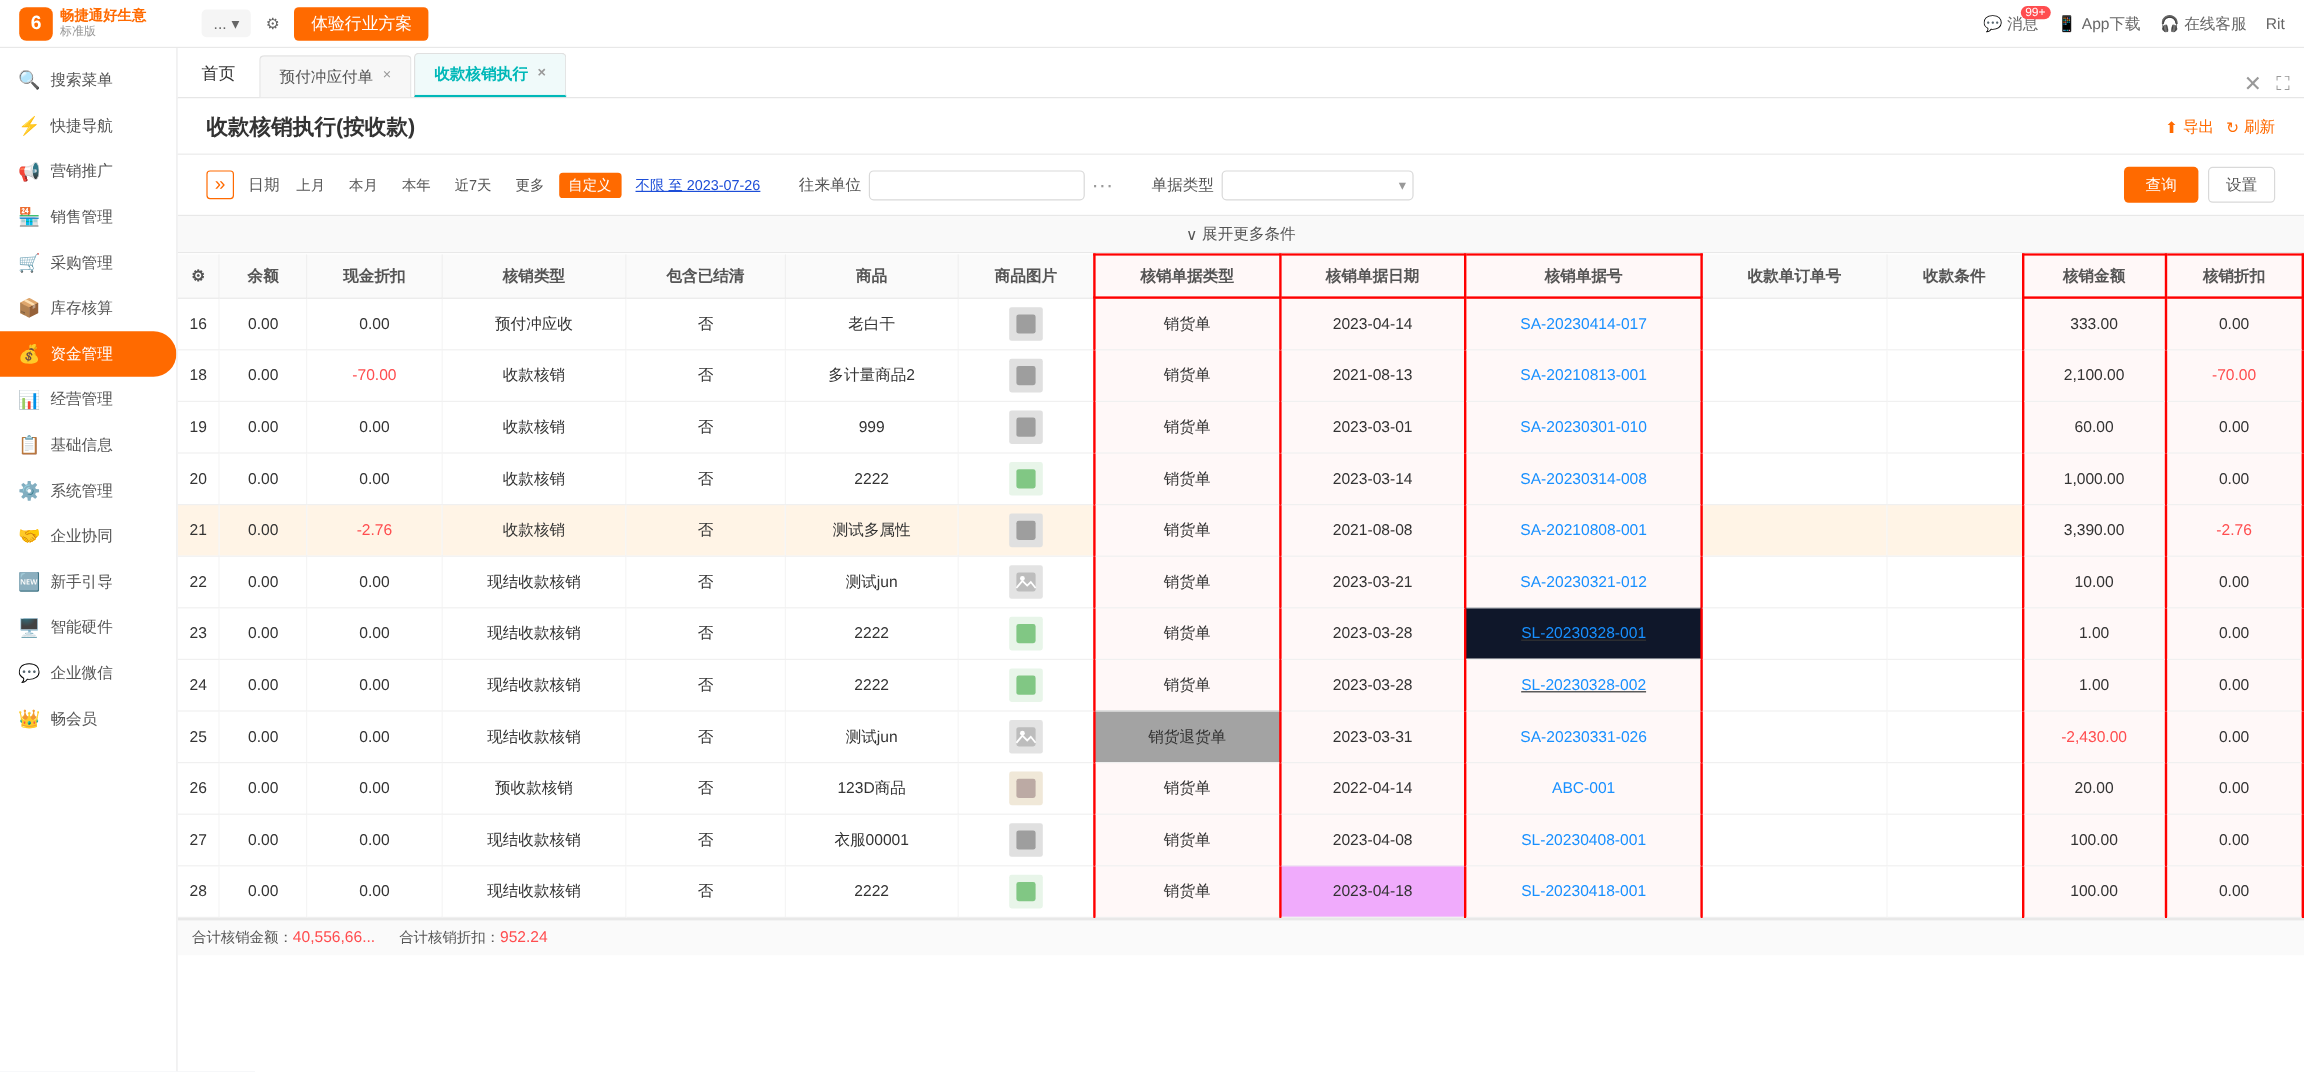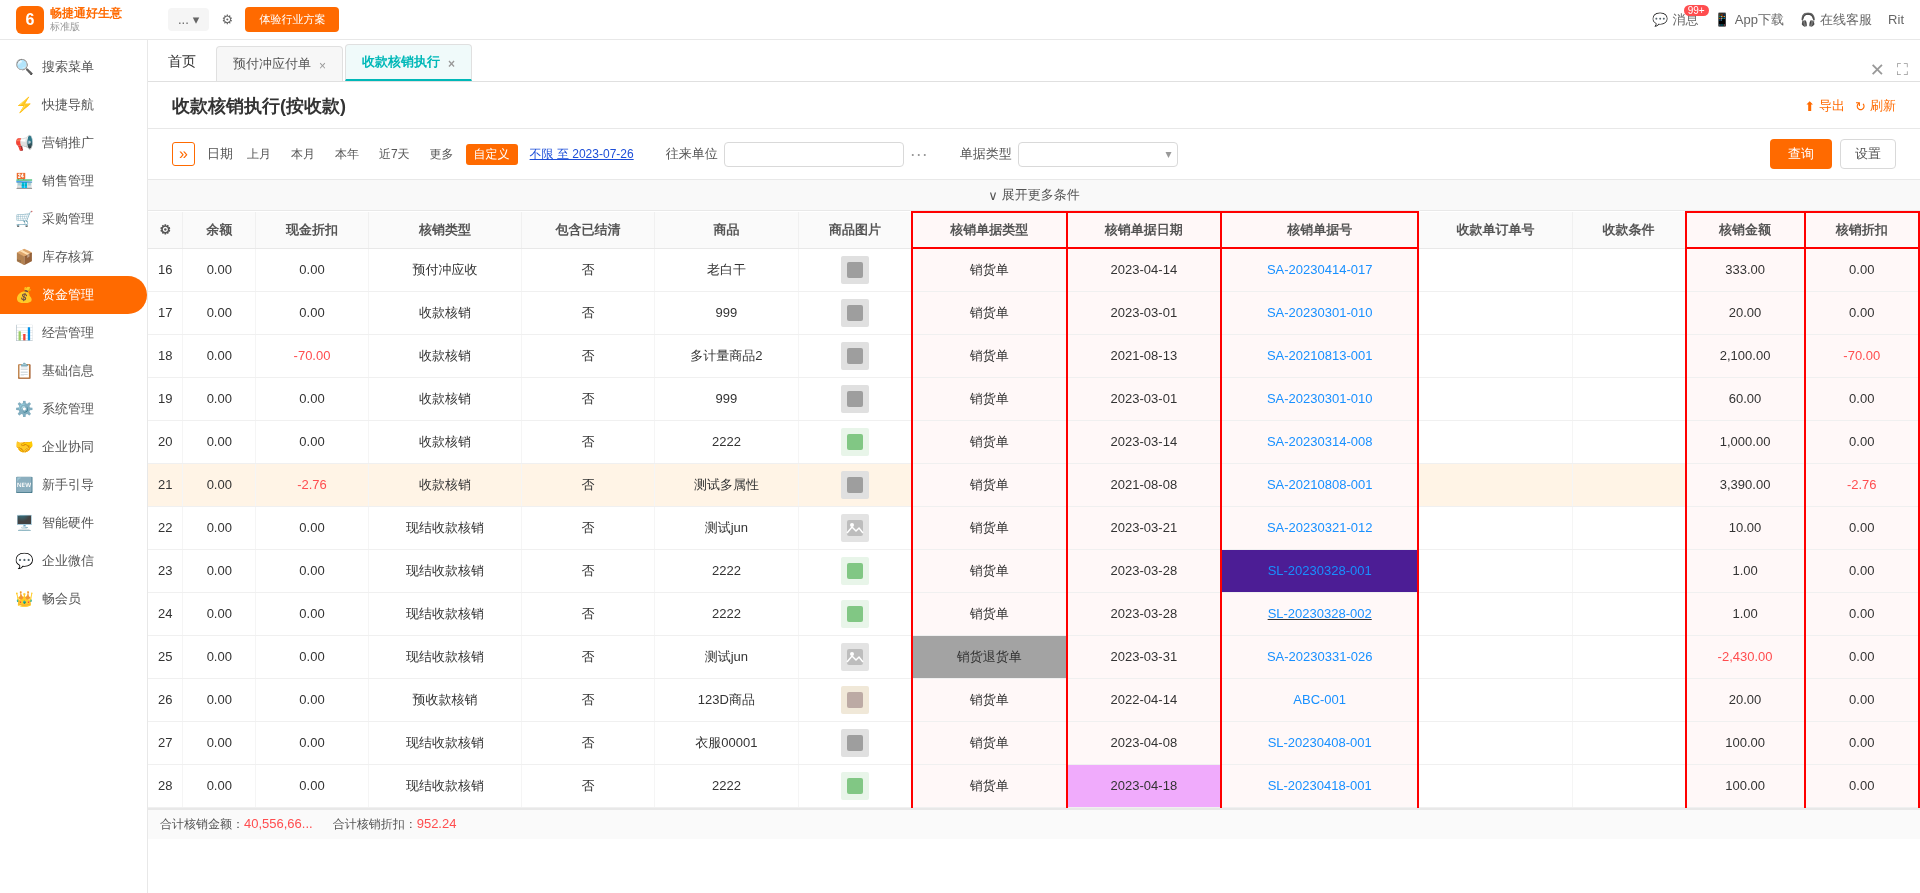--- a/index.html
+++ b/index.html
@@ -7,31 +7,31 @@
 
     
     .top-bar { height: 40px; background: #fff; display: flex; align-items: center; padding: 0 16px; border-bottom: 1px solid #e8e8e8; gap: 12px; }
     .logo-area { display: flex; align-items: center; gap: 6px; color: #ff6a00; font-weight: bold; font-size: 14px; min-width: 140px; }
     .logo-icon { width: 28px; height: 28px; background: #ff6a00; border-radius: 6px; display: flex; align-items: center; justify-content: center; color: #fff; font-size: 16px; }
     .logo-text { display: flex; flex-direction: column; line-height: 1.2; }
     .logo-text span:first-child { font-size: 12px; color: #ff6a00; font-weight: bold; }
     .logo-text span:last-child { font-size: 10px; color: #999; font-weight: normal; }
     .top-bar-center { flex: 1; display: flex; align-items: center; gap: 8px; }
     .company-selector { display: flex; align-items: center; gap: 4px; padding: 4px 10px; background: #f5f5f5; border-radius: 4px; cursor: pointer; color: #666; font-size: 12px; }
-    .trial-btn { background: #ff6a00; color: #fff; border: none; padding: 5px 14px; border-radius: 4px; cursor: pointer; font-size: 11px; }
+    .trial-btn { background: #ff6a00; color: #fff; border: none; padding: 5px 14px; border-radius: 4px; cursor: pointer; font-size: 14px; }
     .top-bar-right { display: flex; align-items: center; gap: 16px; color: #666; font-size: 13px; }
     .notif-badge { position: relative; display: inline-flex; align-items: center; gap: 4px; cursor: pointer; }
     .badge { background: #ff4d4f; color: #fff; border-radius: 10px; padding: 0 4px; font-size: 10px; position: absolute; top: -6px; right: -10px; }
     .top-right-item { display: flex; align-items: center; gap: 4px; cursor: pointer; color: #666; }
     .gear-icon { width: 20px; height: 20px; cursor: pointer; color: #666; display: flex; align-items: center; justify-content: center; }
 
     
     .tab-bar { height: 42px; background: #fff; display: flex; align-items: flex-end; padding: 0 0 0 0; border-bottom: 1px solid #e0e0e0; }
     .tab-home { padding: 8px 20px; color: #333; font-size: 14px; border-bottom: 2px solid transparent; cursor: pointer; }
-    .tab-item { display: flex; align-items: flex-end; gap: 6px; padding: 8px 16px; background: #f7f7f7; border: 1px solid #e0e0e0; border-bottom: none; margin-right: 2px; border-radius: 4px 4px 0 0; cursor: pointer; color: #555; font-size: 13px; }
+    .tab-item { display: flex; align-items: flex-start; gap: 6px; padding: 8px 16px; background: #f7f7f7; border: 1px solid #e0e0e0; border-bottom: none; margin-right: 2px; border-radius: 4px 4px 0 0; cursor: pointer; color: #555; font-size: 13px; }
     .tab-item.active { background: #f0fafa; border-bottom: 2px solid #00b8b8; color: #00b8b8; font-weight: bold; }
     .tab-close { color: #999; font-size: 12px; margin-left: 2px; cursor: pointer; }
     .tab-bar-right { flex: 1; display: flex; justify-content: flex-end; align-items: center; padding-right: 12px; gap: 12px; color: #999; font-size: 16px; }
 
     
     .content-area { flex: 1; display: flex; flex-direction: row; overflow: hidden; }
 
     
     .sidebar { width: 148px; background: #fff; border-right: 1px solid #e8e8e8; display: flex; flex-direction: column; padding-top: 8px; overflow-y: auto; }
     .sidebar-item { display: flex; align-items: center; gap: 8px; padding: 10px 16px; cursor: pointer; color: #555; font-size: 13px; }
@@ -301,40 +301,20 @@
                 </div></td>
               <td style="border-left: 2px solid rgb(255, 0, 0); border-right: 2px solid rgb(255, 0, 0); background: rgb(255, 248, 248);">销货单</td>
               <td style="border-left: 2px solid rgb(255, 0, 0); border-right: 2px solid rgb(255, 0, 0); background: rgb(255, 248, 248);">2023-04-14</td>
               <td style="border-left: 2px solid rgb(255, 0, 0); border-right: 2px solid rgb(255, 0, 0); background: rgb(255, 248, 248);"><a class="link-text" href="#">SA-20230414-017</a></td>
               <td></td>
               <td></td>
               <td style="border-left: 2px solid rgb(255, 0, 0); border-right: 2px solid rgb(255, 0, 0); background: rgb(255, 248, 248);">333.00</td>
               <td style="border-left: 2px solid rgb(255, 0, 0); border-right: 2px solid rgb(255, 0, 0); background: rgb(255, 248, 248);">0.00</td>
             </tr>
             <tr>
-              <td>17</td>
-              <td>0.00</td>
-              <td>0.00</td>
-              <td>收款核销</td>
-              <td>否</td>
-              <td>999</td>
-              <td><div class="thumbnail" style="background: rgb(224, 224, 224);">
-                  <svg width="18" height="18" viewBox="0 0 18 18">
-                    <rect x="1" y="1" width="16" height="16" rx="2" fill="#9e9e9e"></rect>
-                  </svg>
-                </div></td>
-              <td style="border-left: 2px solid rgb(255, 0, 0); border-right: 2px solid rgb(255, 0, 0); background: rgb(255, 248, 248);">销货单</td>
-              <td style="border-left: 2px solid rgb(255, 0, 0); border-right: 2px solid rgb(255, 0, 0); background: rgb(255, 248, 248);">2023-03-01</td>
-              <td style="border-left: 2px solid rgb(255, 0, 0); border-right: 2px solid rgb(255, 0, 0); background: rgb(255, 248, 248);"><a class="link-text" href="#">SA-20230301-010</a></td>
-              <td></td>
-              <td></td>
-              <td style="border-left: 2px solid rgb(255, 0, 0); border-right: 2px solid rgb(255, 0, 0); background: rgb(255, 248, 248);">20.00</td>
-              <td style="border-left: 2px solid rgb(255, 0, 0); border-right: 2px solid rgb(255, 0, 0); background: rgb(255, 248, 248);">0.00</td>
-            </tr>
-            <tr>
               <td>18</td>
               <td>0.00</td>
               <td class="red-text">-70.00</td>
               <td>收款核销</td>
               <td>否</td>
               <td>多计量商品2</td>
               <td><div class="thumbnail" style="background: rgb(224, 224, 224);">
                   <svg width="18" height="18" viewBox="0 0 18 18">
                     <rect x="1" y="1" width="16" height="16" rx="2" fill="#9e9e9e"></rect>
                   </svg>
@@ -436,21 +416,21 @@
               <td>现结收款核销</td>
               <td>否</td>
               <td>2222</td>
               <td><div class="thumbnail" style="background: rgb(232, 245, 233);">
                   <svg width="18" height="18" viewBox="0 0 18 18">
                     <rect x="1" y="1" width="16" height="16" rx="2" fill="#81c784"></rect>
                   </svg>
                 </div></td>
               <td style="border-left: 2px solid rgb(255, 0, 0); border-right: 2px solid rgb(255, 0, 0); background: rgb(255, 248, 248);">销货单</td>
               <td style="border-left: 2px solid rgb(255, 0, 0); border-right: 2px solid rgb(255, 0, 0); background: rgb(255, 248, 248);">2023-03-28</td>
-              <td style="border-left: 2px solid rgb(255, 0, 0); border-right: 2px solid rgb(255, 0, 0); background: #4c1d95;"><a class="link-text" href="#">SL-20230328-001</a></td>
+              <td style="border-left: 2px solid rgb(255, 0, 0); border-right: 2px solid rgb(255, 0, 0); background: #0f172a; text-decoration: underline;"><a class="link-text" href="#">SL-20230328-001</a></td>
               <td></td>
               <td></td>
               <td style="border-left: 2px solid rgb(255, 0, 0); border-right: 2px solid rgb(255, 0, 0); background: rgb(255, 248, 248);">1.00</td>
               <td style="border-left: 2px solid rgb(255, 0, 0); border-right: 2px solid rgb(255, 0, 0); background: rgb(255, 248, 248);">0.00</td>
             </tr>
             <tr>
               <td>24</td>
               <td>0.00</td>
               <td>0.00</td>
               <td>现结收款核销</td>

